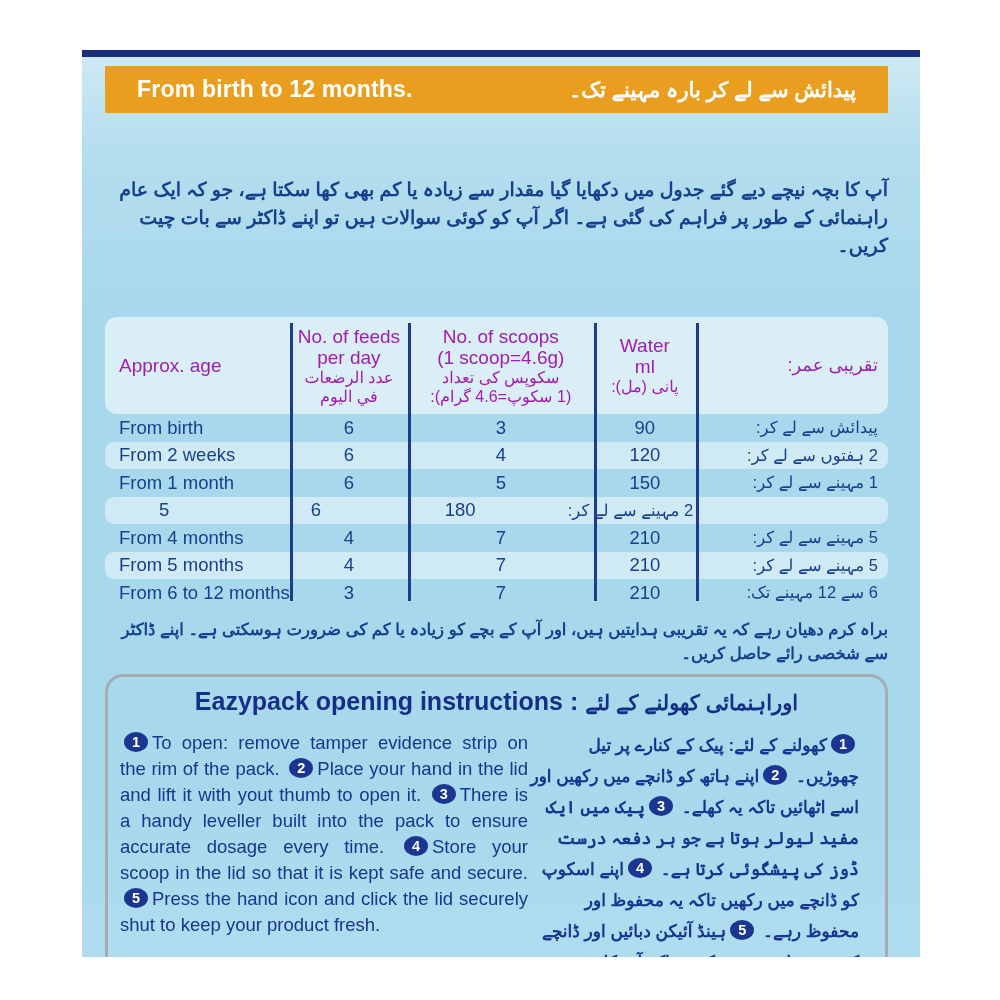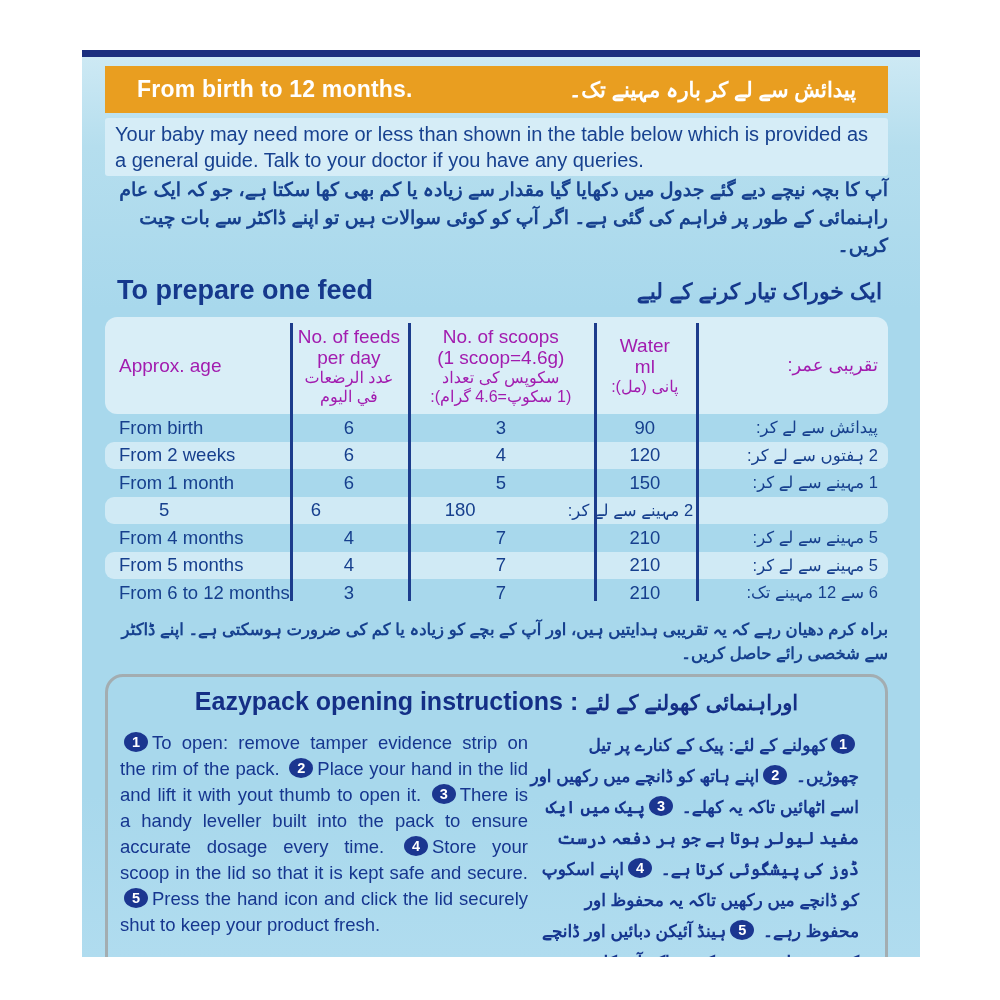--- a/index.html
+++ b/index.html
@@ -97,28 +97,23 @@
 </head>
 <body>
 
 <div class="panel">
 
   <div class="inner orange-bar">
     <span class="en">From birth to 12 months.</span>
     <span class="ur">پیدائش سے لے کر بارہ مہینے تک۔</span>
   </div>
 
-  <div class="inner intro-en">Your baby may need more or less than shown in the table below which is provided as a general guide. Talk to your doctor if you have any queries.</div>
 
   <div class="inner intro-ur">آپ کا بچہ نیچے دیے گئے جدول میں دکھایا گیا مقدار سے زیادہ یا کم بھی کھا سکتا ہے، جو کہ ایک عام راہنمائی کے طور پر فراہم کی گئی ہے۔ اگر آپ کو کوئی سوالات ہیں تو اپنے ڈاکٹر سے بات چیت کریں۔</div>
 
-  <div class="inner section-head">
-    <span class="en">To prepare one feed</span>
-    <span class="ur">ایک خوراک تیار کرنے کے لیے</span>
-  </div>
 
   <div class="inner feed-table">
     <div class="t-head">
       <div class="hc c1">
         <div class="hc-en">Approx. age</div>
       </div>
       <div class="hc c2">
         <div class="hc-en">No. of feeds</div>
         <div class="hc-en">per day</div>
         <div class="hc-sub">عدد الرضعات</div>

